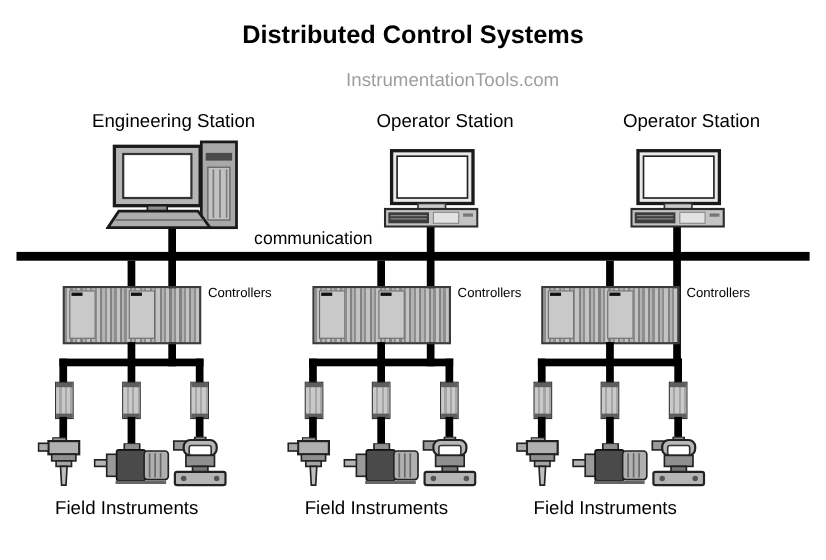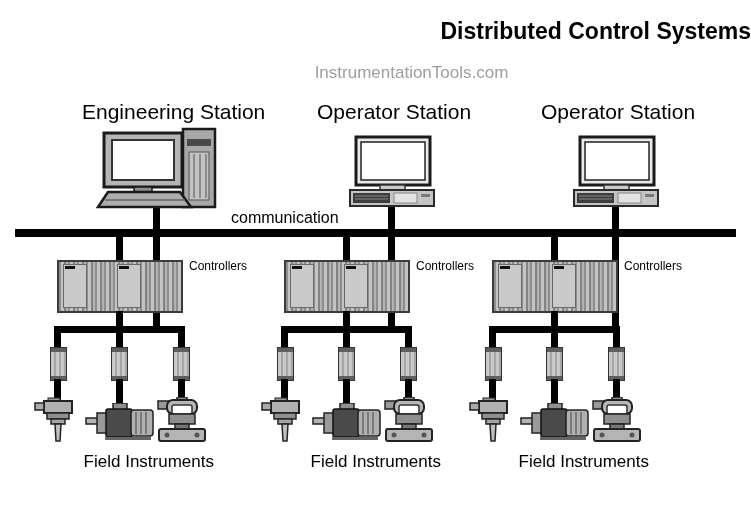--- a/index.html
+++ b/index.html
@@ -1,33 +1,33 @@
 <!DOCTYPE html>
 <html><head>
 <meta charset="utf-8">
 <style>
   html,body{margin:0;padding:0;background:#fff;}
   .stage{
     position:relative;width:751px;height:509px;background:#ffffff;overflow:hidden;
     font-family:"Liberation Sans","DejaVu Sans",sans-serif;color:#000;
   }
   .title{
-    position:absolute;top:18px;left:0;width:100%;text-align:right;
+    position:absolute;top:18px;left:0;width:100%;text-align:center;
     font-size:23px;font-weight:bold;letter-spacing:0px;color:#000;
   }
   .subtitle{
     position:absolute;top:63px;left:0;width:100%;text-align:center;
     font-size:17px;color:#9e9e9e;padding-left:36px;
   }
   
   .bus{position:absolute;left:15px;top:229px;width:721px;height:8px;background:#000;}
   .bus-label{position:absolute;left:231px;top:209px;font-size:16px;color:#000000;}
   
   .station{position:absolute;top:100px;width:150px;height:135px;}
-  .station .st-label{position:absolute;top:0;left:0;width:100%;text-align:left;font-size:21px;white-space:nowrap;}
+  .station .st-label{position:absolute;top:0;left:0;width:100%;text-align:right;font-size:17px;white-space:nowrap;}
   .station .drop{position:absolute;left:71px;top:102px;width:7px;height:131px;background:#000;}
   .station svg{position:absolute;z-index:2;}
   .st-eng{left:82px;}  .st-op1{left:317px;}  .st-op2{left:541px;}
   .eng-svg{left:14px;top:27px;}
   .op-svg{left:32px;top:35px;}
   
   .group{position:absolute;top:237px;width:164px;height:240px;}
   .g1{left:50px;} .g2{left:277px;} .g3{left:485px;}
   .group .bus-drop{position:absolute;left:66px;top:0;width:7px;height:24px;background:#000;}
   .rack{
@@ -48,21 +48,21 @@
     background:repeating-linear-gradient(90deg,#c9c9c9 0 3px,#a6a6a6 3px 5px);
   }
   .io-module::before,.io-module::after{content:"";position:absolute;left:0;width:100%;height:4px;background:#5f5f5f;}
   .io-module::before{top:0;} .io-module::after{bottom:0;}
   .m1{left:0px;} .m2{left:61px;} .m3{left:123px;}
   .dev-line{position:absolute;top:142px;width:7px;height:28px;background:#000;}
   .group svg{position:absolute;z-index:2;}
   .dev-temp{left:-16px;top:160px;}
   .dev-motor{left:35px;top:166px;}
   .dev-xmtr{left:103px;top:160px;}
-  .field-label{position:absolute;left:0;top:215px;width:100%;text-align:right;font-size:17px;white-space:nowrap;}
+  .field-label{position:absolute;left:0;top:215px;width:100%;text-align:left;font-size:17px;white-space:nowrap;}
 </style>
 </head>
 <body>
 
 <div class="stage">
 
   <div class="title">Distributed Control Systems</div>
   <div class="subtitle">InstrumentationTools.com</div>
 
   <div class="station st-eng">

